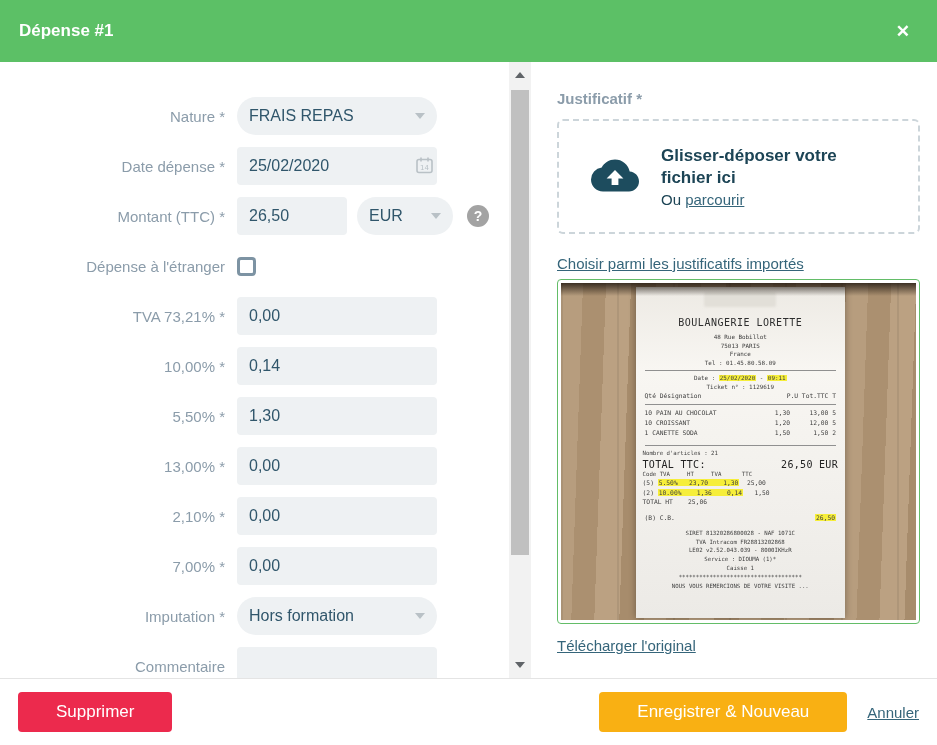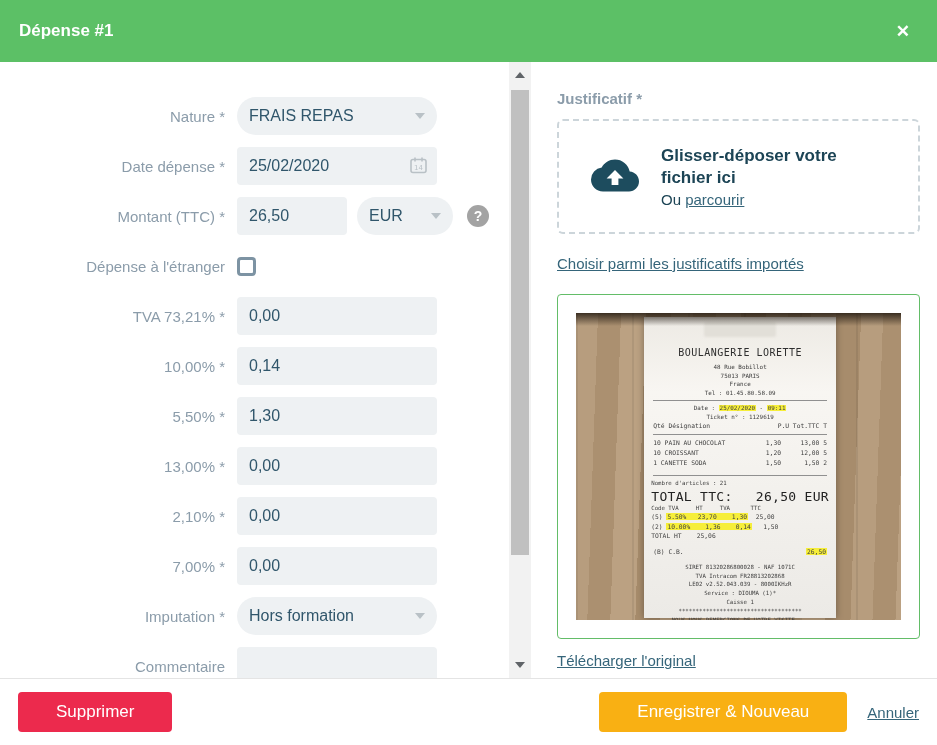--- a/index.html
+++ b/index.html
@@ -19,21 +19,21 @@
   .modal-body { flex:1 1 auto; display:flex; overflow:hidden; }
   .form-col { width:509px; flex:0 0 509px; padding-top:35px; overflow:hidden; }
   .form-row { display:flex; align-items:center; margin-bottom:12px; height:38px; }
   .form-row > label { width:237px; flex:0 0 237px; text-align:right; padding-right:12px; color:#8b9caa; font-size:15px; }
   .field { width:200px; height:38px; background:#eef1f3; border:none; border-radius:4px; color:#30566b; font-size:16px; padding:0 12px; font-family:inherit; outline:none; }
   .select-field { display:flex; align-items:center; justify-content:space-between; cursor:pointer;border-radius:19px; }
   .select-field .val { color:#30566b; font-size:16px; }
   .caret { width:0; height:0; border-left:5px solid transparent; border-right:5px solid transparent; border-top:6px solid #b9c1c6; }
   .date-wrap { position:relative; width:200px; }
   .date-wrap input { width:200px; }
-  .cal-icon { position:absolute; right:9px; top:9px; pointer-events:none; }
+  .cal-icon { position:absolute; right:3px; top:9px; pointer-events:none; }
   .montant-input { width:110px; }
   .currency-select { width:96px; margin-left:10px; }
   .help-icon { width:22px; height:22px; border-radius:50%; background:#a3a3a3; color:#fff; font-size:14px; font-weight:bold; text-align:center; line-height:22px; margin-left:14px; cursor:pointer; }
   .checkbox { appearance:none; -webkit-appearance:none; width:19px; height:19px; border:3px solid #7d93a3; border-radius:4px; background:#fff; margin:0; cursor:pointer; }
 
   
   .vscroll { flex:0 0 22px; width:22px; background:#f2f2f2; position:relative; }
   .vs-arrow { position:absolute; left:0; width:22px; height:18px; display:flex; align-items:center; justify-content:center; cursor:pointer; }
   .vs-up { top:4px; } .vs-down { bottom:4px; }
   .tri-up { width:0;height:0;border-left:5px solid transparent;border-right:5px solid transparent;border-bottom:6px solid #606468; }
@@ -46,42 +46,42 @@
   .dropzone { margin-top:12px; height:115px; border:2px dashed #ccd5da; border-radius:6px; display:flex; align-items:center; padding-left:32px; cursor:pointer; background:#fff; }
   .dz-cloud { flex:0 0 auto; margin-right:22px; }
   .dz-line1 { font-size:17px; font-weight:bold; color:#1c4455; line-height:1.25; }
   .dz-line2 { font-size:15px; color:#1c4455; margin-top:3px; }
   .dz-line2 a, .tlink { color:#35657a; text-decoration:underline; cursor:pointer; }
   .tlink { font-size:15px; display:inline-block; }
   .choose-link { margin-top:21px; }
   .download-link { margin-top:13px; }
 
   
-  .receipt-box { margin-top:21px; width:363px; height:345px; border:1px solid #63bd68; border-radius:4px; padding:18px; background:#fff; cursor:pointer; }
+  .receipt-box { margin-top:6px; width:363px; height:345px; border:1px solid #63bd68; border-radius:4px; padding:3px; background:#fff; cursor:pointer; }
   .photo { position:relative; width:100%; height:100%; overflow:hidden;
     background:
       repeating-linear-gradient(90deg, rgba(0,0,0,0.07) 0 2px, rgba(0,0,0,0) 2px 56px),
       repeating-linear-gradient(92deg, #b79d7e 0 22px, #ab9070 22px 45px, #bba182 45px 70px, #a78c6c 70px 95px);
   }
   .photo::before { content:""; position:absolute; top:0; left:0; right:0; height:13px;
     background:linear-gradient(180deg, rgba(28,20,12,0.8), rgba(28,20,12,0)); z-index:2; }
   .paper { position:absolute; left:21%; width:59%; top:4px; bottom:2px;
     background:linear-gradient(180deg,#edeae4,#f8f6f2 25%,#f1efeb 70%,#eceae6);
     box-shadow:0 0 7px rgba(0,0,0,0.35);
     padding:5px 7px 4px; font-family:"DejaVu Sans Mono", monospace; font-size:6.5px; color:#3d3d3d; }
   .r-blur { width:72px; height:15px; background:#e2dfd8; border-radius:2px; margin:0 auto 10px; filter:blur(1.2px); }
   .r-store { text-align:center; font-size:10px; letter-spacing:0.5px; color:#2e2e2e; margin:4px 0 5px; white-space:pre; }
   .r-c { text-align:center; font-size:5.9px; line-height:1.45; white-space:pre; }
   .r-rule { border-top:1px solid #909090; margin:3px 2px; }
   .r-line { white-space:pre; line-height:1.5; font-size:6.3px; }
   .r-itm { display:flex; white-space:pre; line-height:1.55; font-size:6.3px; padding:0 2px; }
   .r-itm .n { flex:1 1 auto; }
   .r-itm .pu { width:30px; text-align:right; }
   .r-itm .tt { width:46px; text-align:right; }
-  .r-total { display:flex; justify-content:space-between; align-items:baseline; font-size:13px; color:#222; letter-spacing:0.3px; margin-top:1px; white-space:pre; }
+  .r-total { display:flex; justify-content:space-between; align-items:baseline; font-size:10px; color:#222; letter-spacing:0.3px; margin-top:1px; white-space:pre; }
   .r-pay { display:flex; justify-content:space-between; margin:7px 2px 8px; white-space:pre; font-size:6.3px; }
   mark { background:#f6ee3a; color:inherit; padding:0 1px; }
   .r-foot { text-align:center; font-size:5.7px; line-height:1.55; white-space:pre; }
   .r-gap { height:5px; }
 
   
   .modal-footer { flex:0 0 67px; border-top:1px solid #e4e4e4; display:flex; align-items:center; padding:0 18px; }
   .btn { border:none; border-radius:4px; height:40px; padding:0 38px; font-size:17px; color:#fff; cursor:pointer; font-family:inherit; }
   .btn-danger { background:#ec2a4d; }
   .btn-primary { background:#f9b013; }

